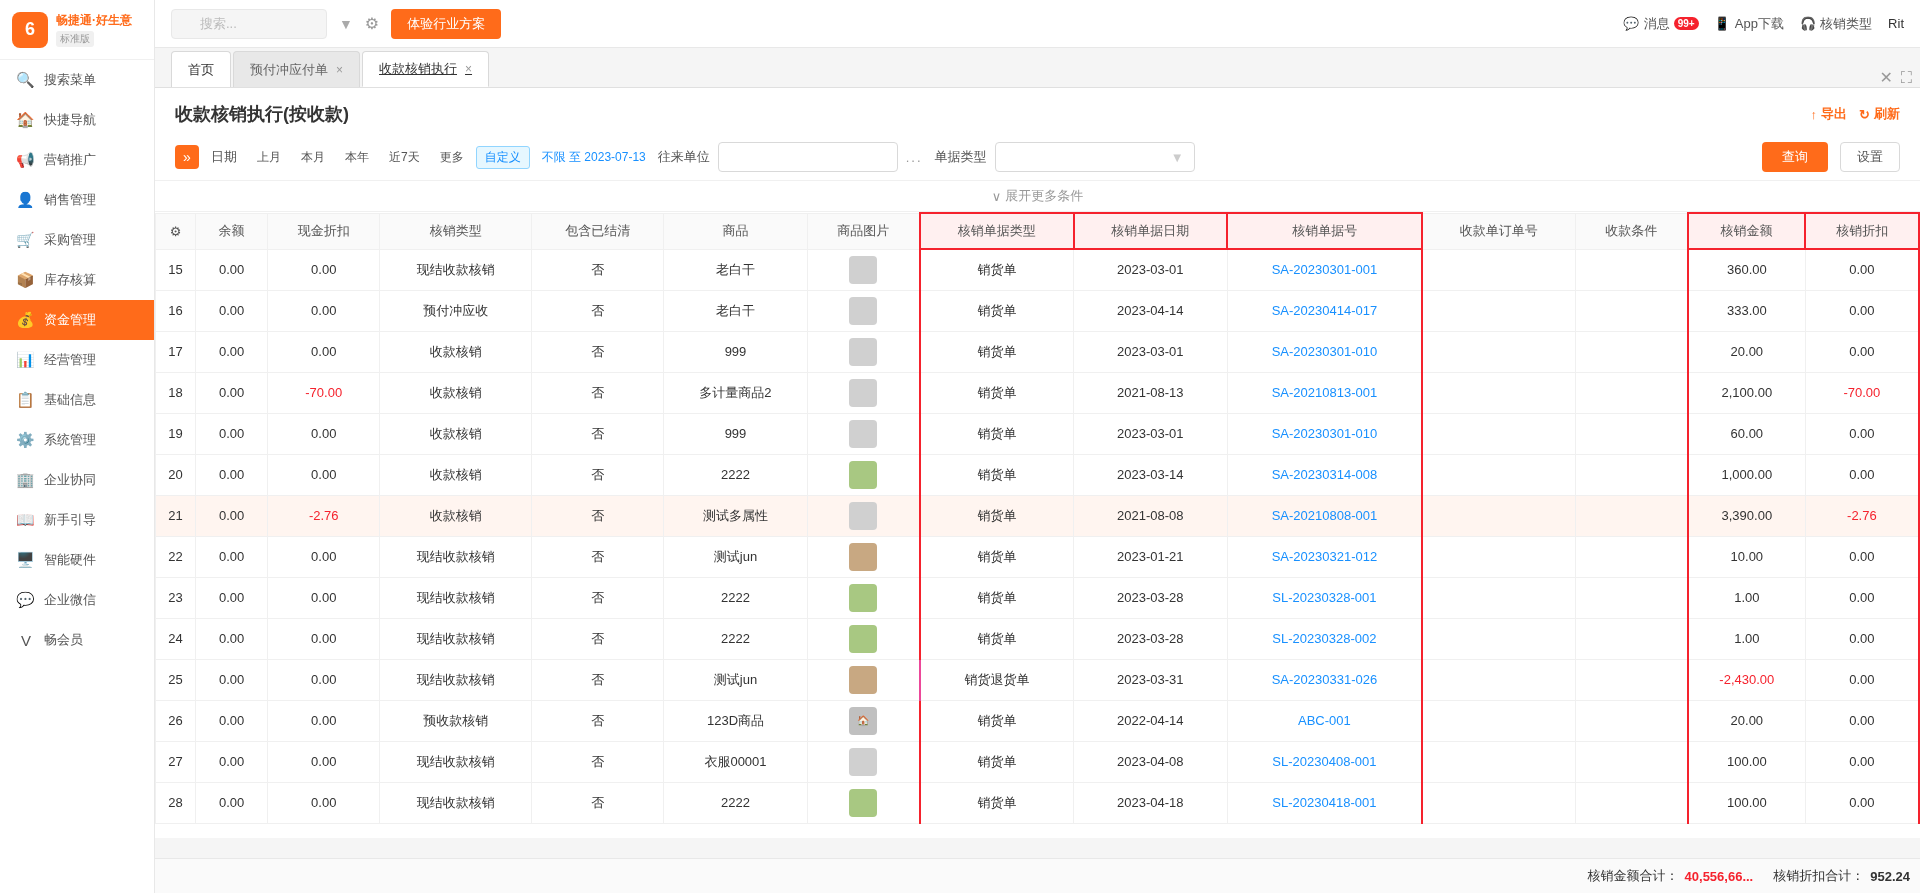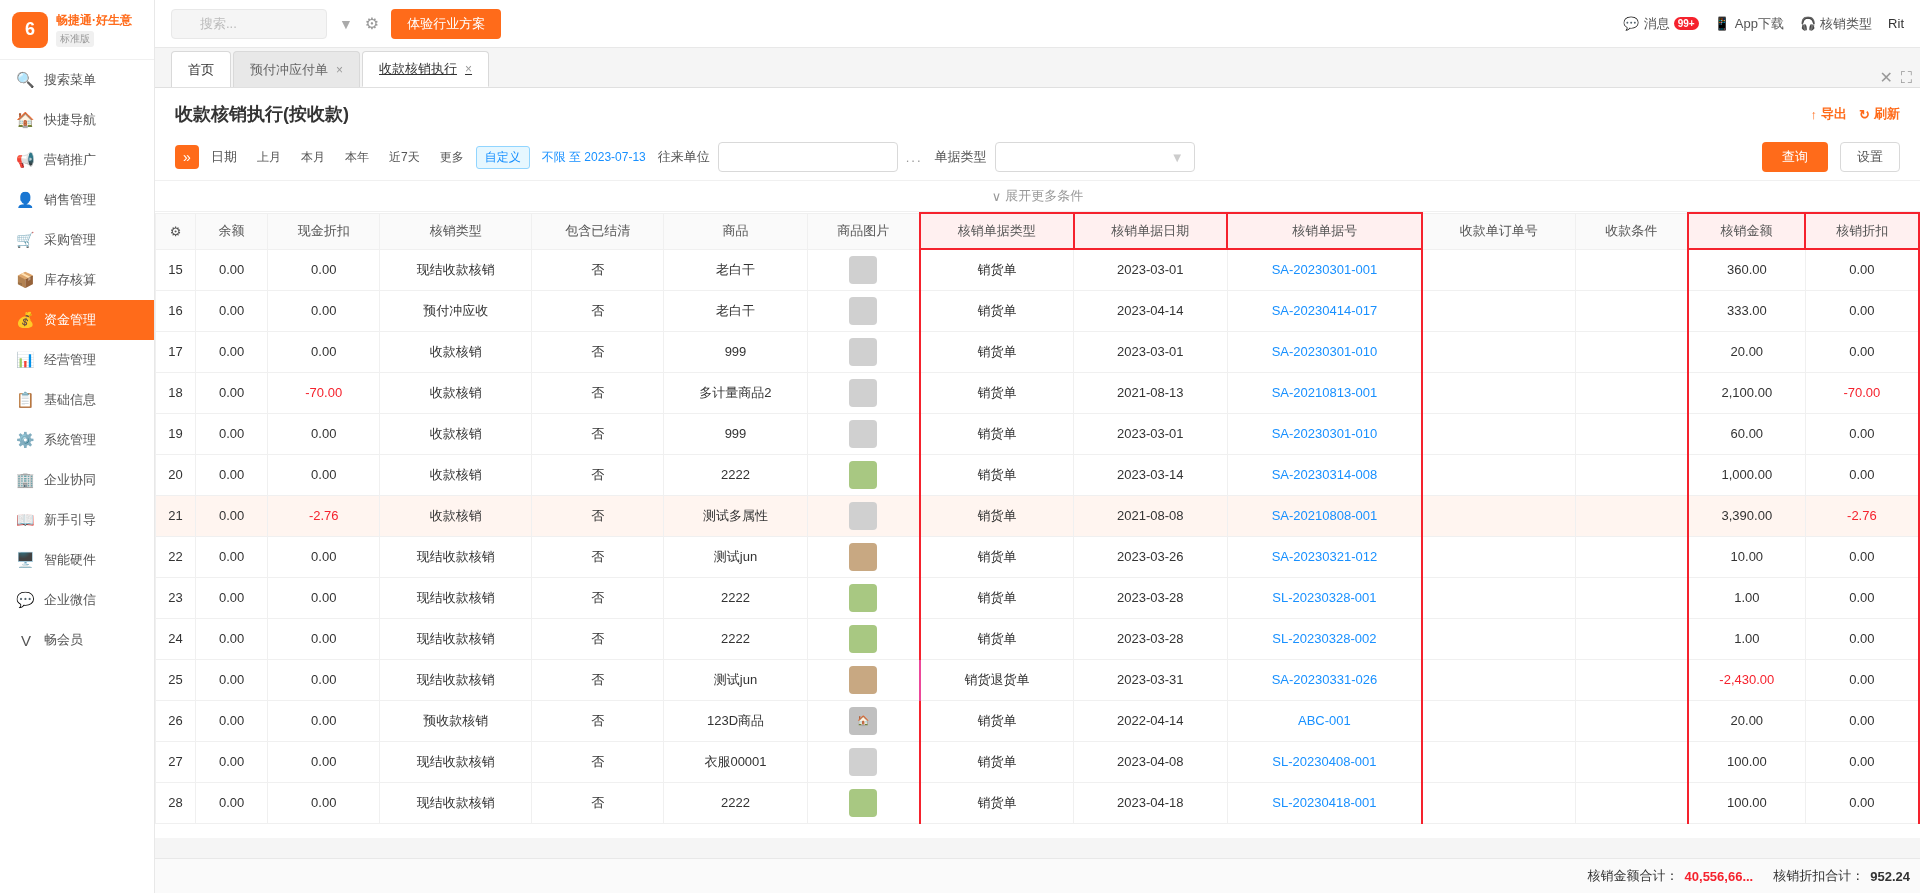--- a/index.html
+++ b/index.html
@@ -394,21 +394,21 @@
   </tr>
           <tr>
     <td>22</td>
     <td>0.00</td>
     <td class="">0.00</td>
     <td>现结收款核销</td>
     <td>否</td>
     <td>测试jun</td>
     <td><div class="img-placeholder" style="background:#c8a882;"></div></td>
     <td style="border-left:2px solid #f5222d;border-right:1px solid #f0f0f0;">销货单</td>
-    <td style="border-right:1px solid #f0f0f0;">2023-03-26</td>
+    <td style="border-right:1px solid #f0f0f0;">2023-01-21</td>
     <td style="border-right:2px solid #f5222d;"><a class="link-text">SA-20230321-012</a></td>
     <td></td>
     <td></td>
     <td class="" style="border-left:2px solid #f5222d;">10.00</td>
     <td class="" style="border-right:2px solid #f5222d;">0.00</td>
   </tr>
           <tr>
     <td>23</td>
     <td>0.00</td>
     <td class="">0.00</td>

